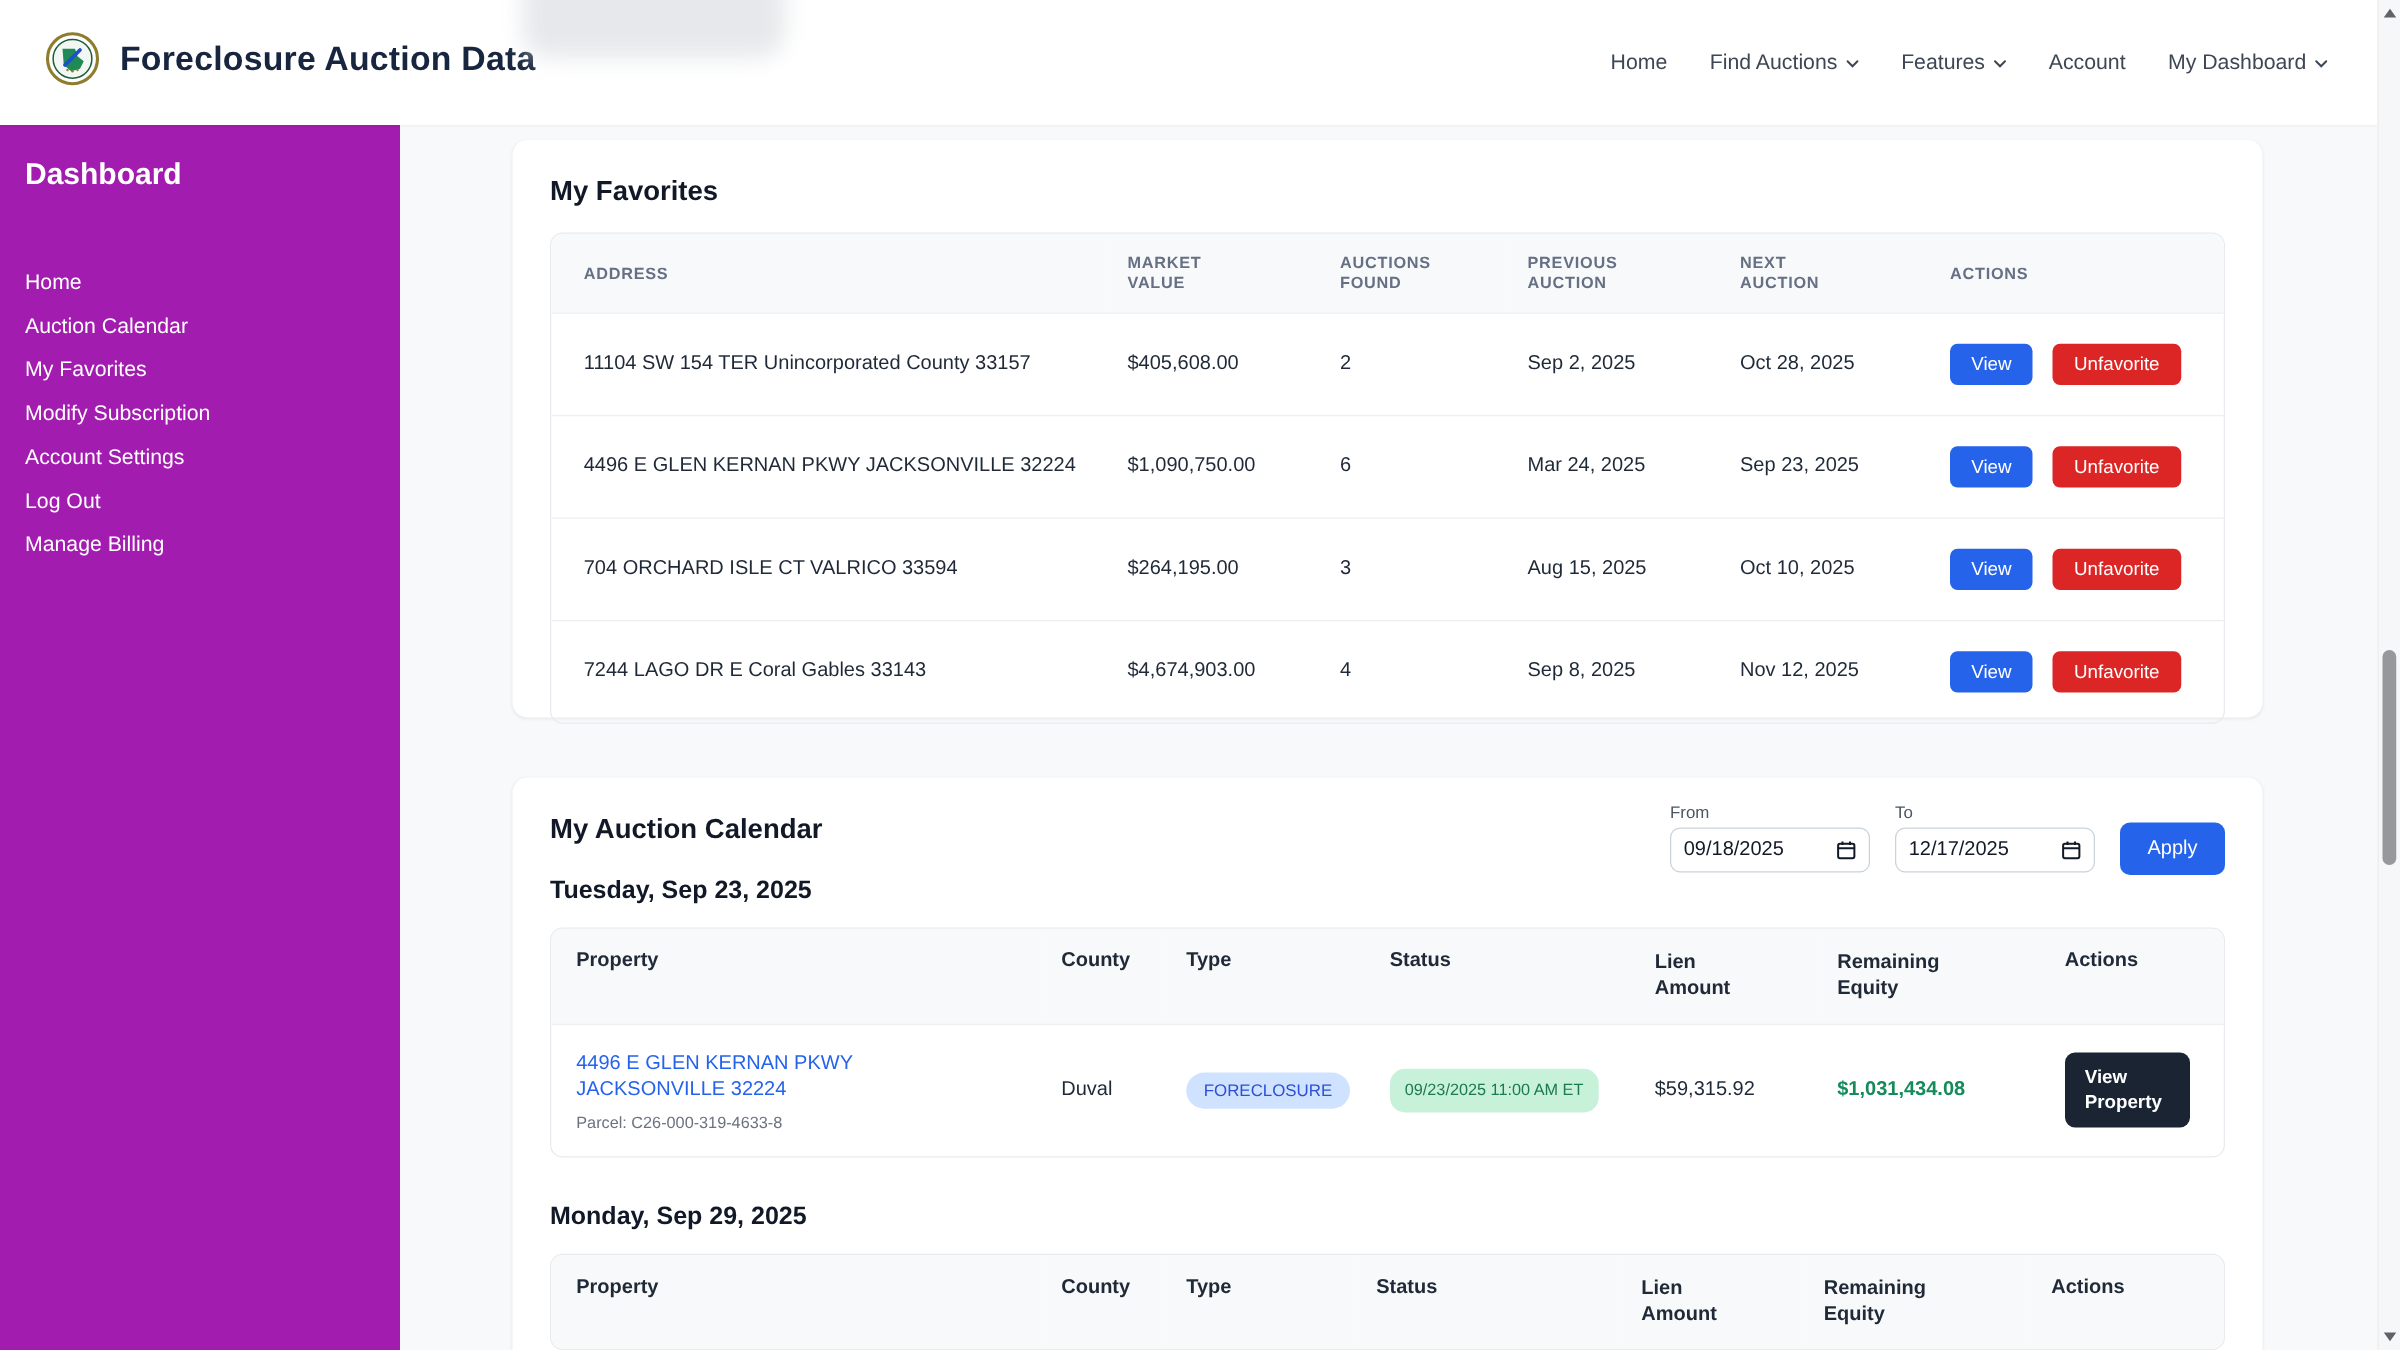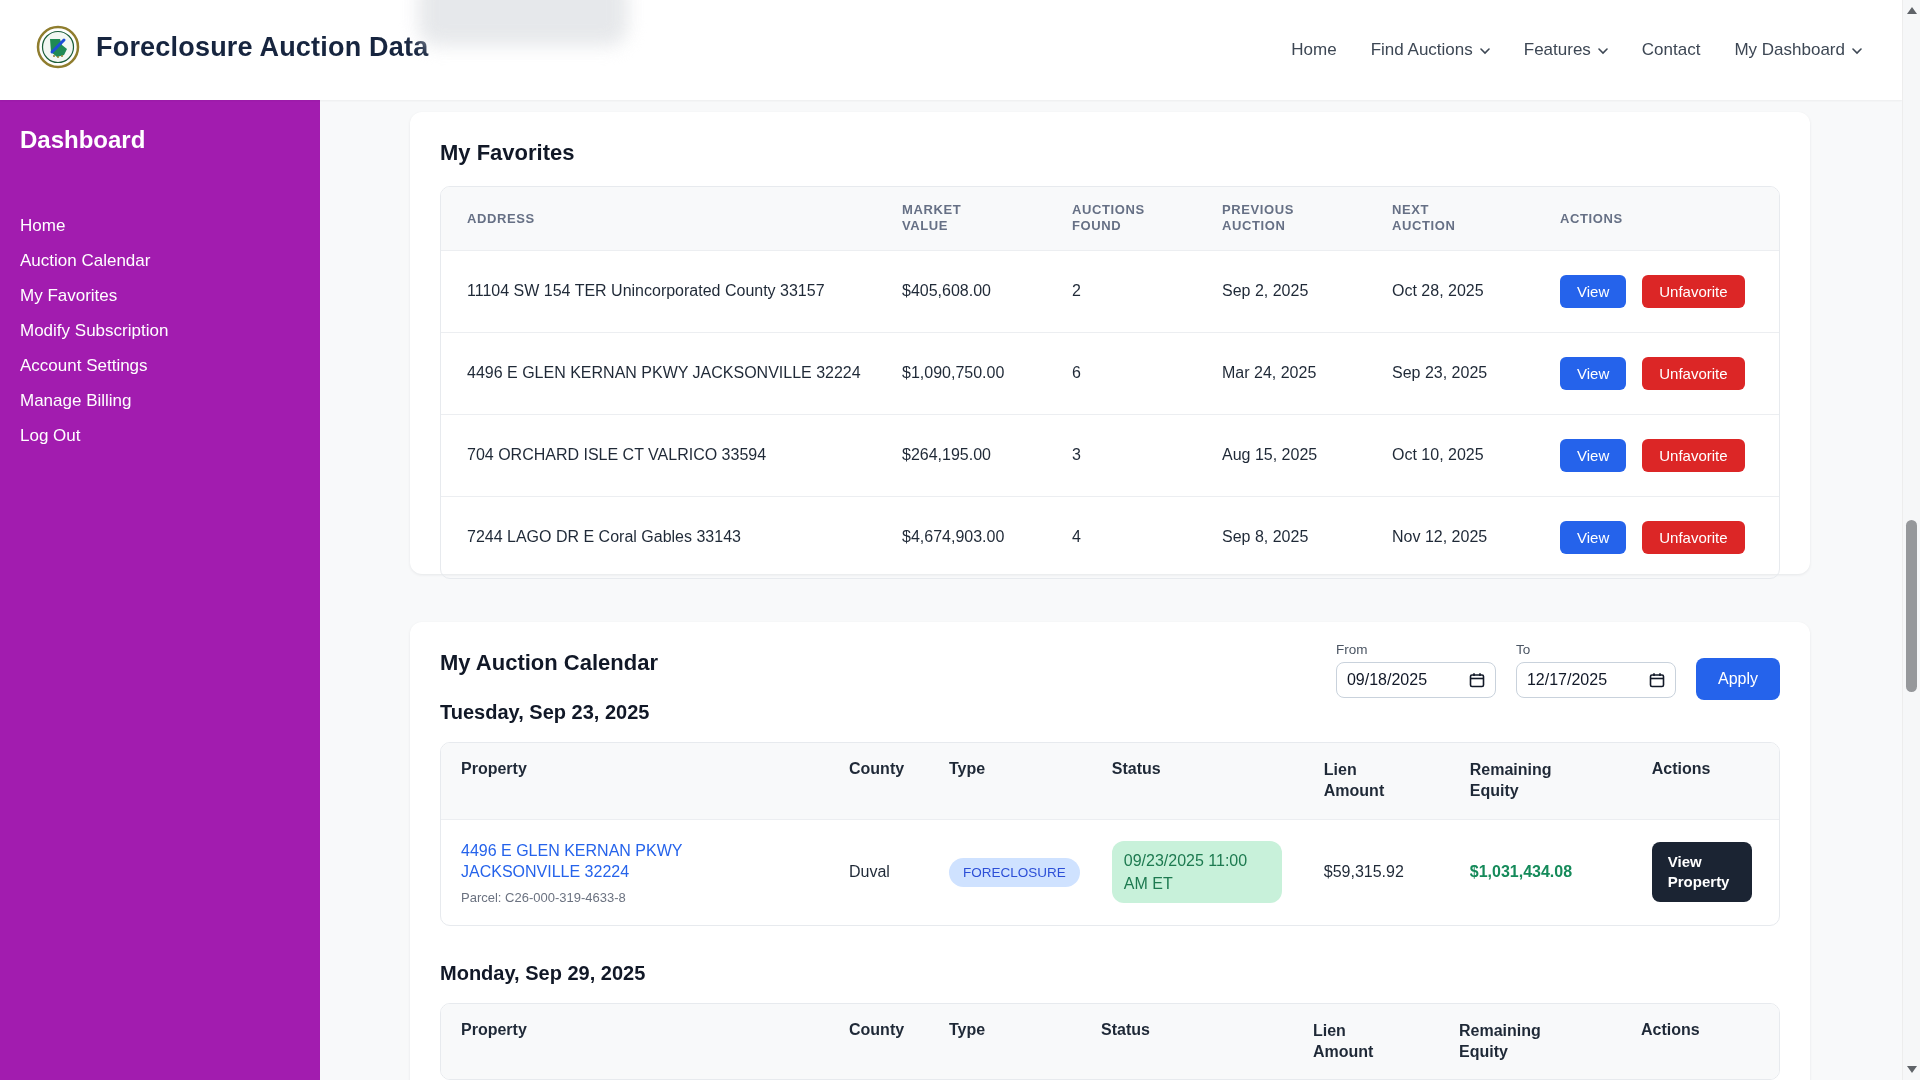--- a/index.html
+++ b/index.html
@@ -70,21 +70,21 @@
   .cal-table thead th:first-child { padding-left:20px; }
   .cal-table .th2 span { display:block; width:92px; line-height:1.3; }
   .cal-table tbody td { border-top:1px solid #eceef1; padding:20px 16px; font-size:16px; color:#1f2937; vertical-align:middle; }
   .cal-table tbody td:first-child { padding-left:20px; }
   .c-prop{width:392px;} .c-county{width:100px;} .c-type{width:152px;} .c-status{width:212px;}
   .c-lien{width:146px;} .c-equity{width:182px;}
   .prop-link { color:#2563eb; font-size:16px; line-height:1.35; cursor:pointer; display:block; max-width:340px; }
   .parcel { font-size:13px; color:#6b7280; margin-top:7px; }
   .pill-type { display:inline-block; background:#cfe2ff; color:#2c4fd7; font-size:13.5px;
     border-radius:999px; padding:7px 14px; }
-  .pill-status { display:inline-block; background:#c8f1da; color:#1d7a50; font-size:16px;
+  .pill-status { display:inline-block; background:#c8f1da; color:#1d7a50; font-size:13px;
     border-radius:12px; padding:8px 12px; max-width:170px; line-height:1.45; }
   .equity { color:#158a5a; font-weight:600; }
   .btn-dark { background:#1b2433; color:#fff; border:none; border-radius:8px; padding:10px 16px;
     font-size:15px; font-weight:700; line-height:1.35; text-align:left; width:100px; cursor:pointer; font-family:inherit; }
 
   
   .scrollbar { position:absolute; right:0; top:0; width:18px; height:1080px; background:#f6f7f8;
     border-left:1px solid #ededed; z-index:10; }
   .sb-arrow { position:absolute; left:4px; width:0; height:0; border-left:5px solid transparent;
     border-right:5px solid transparent; cursor:pointer; }
@@ -128,43 +128,43 @@
     </div>
     <div class="nav-link">
       <span>Features</span>
       <span class="chev">
         <svg width="10" height="10" viewBox="0 0 10 10">
             <path d="M1 3 L5 7 L9 3" fill="none" stroke="#3d4754" stroke-width="1.6" stroke-linecap="round"></path>
           </svg>
       </span>
     </div>
     <div class="nav-link">
-      <span>Contact</span>
+      <span>Account</span>
     </div>
     <div class="nav-link">
       <span>My Dashboard</span>
       <span class="chev">
         <svg width="10" height="10" viewBox="0 0 10 10">
             <path d="M1 3 L5 7 L9 3" fill="none" stroke="#3d4754" stroke-width="1.6" stroke-linecap="round"></path>
           </svg>
       </span>
     </div>
   </div>
 </div>
 
 <div class="sidebar">
   <div class="sidebar-title">Dashboard</div>
   <ul class="sidebar-menu">
     <li>Home</li>
     <li>Auction Calendar</li>
     <li>My Favorites</li>
     <li>Modify Subscription</li>
     <li>Account Settings</li>
+    <li>Log Out</li>
     <li>Manage Billing</li>
-    <li>Log Out</li>
   </ul>
 </div>
 
 <div class="main">
 
   <div class="card card-favorites">
     <div class="card-title">My Favorites</div>
     <div class="table-wrap">
       <table class="fav-table">
         <thead>

